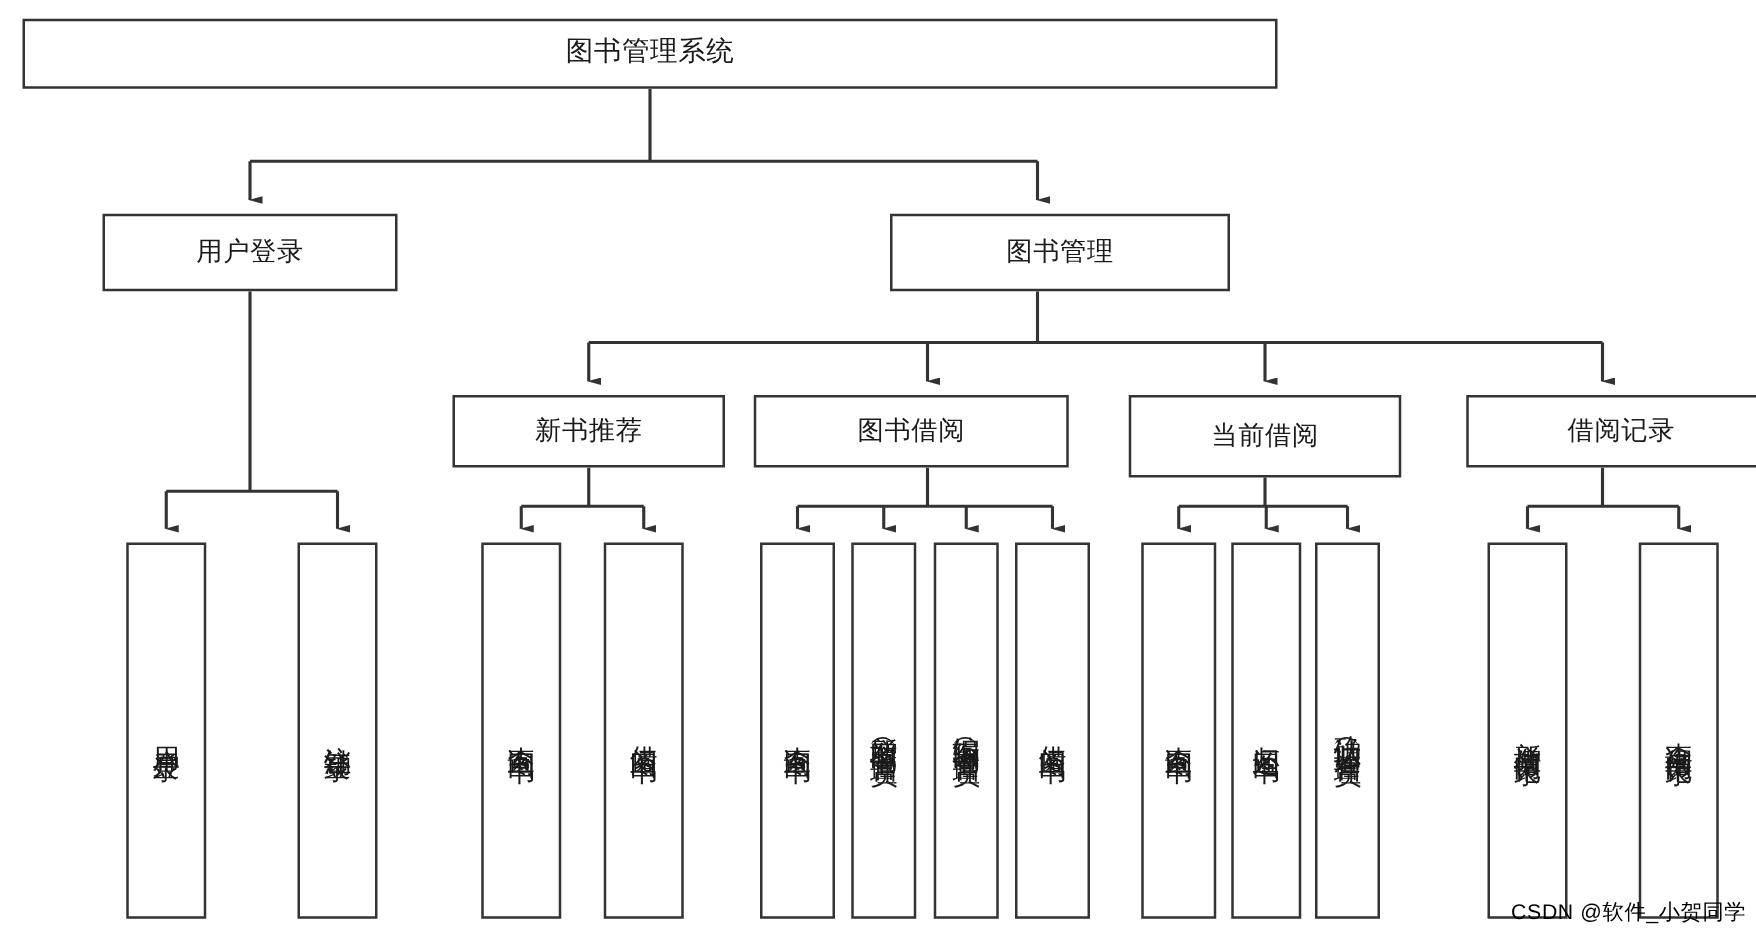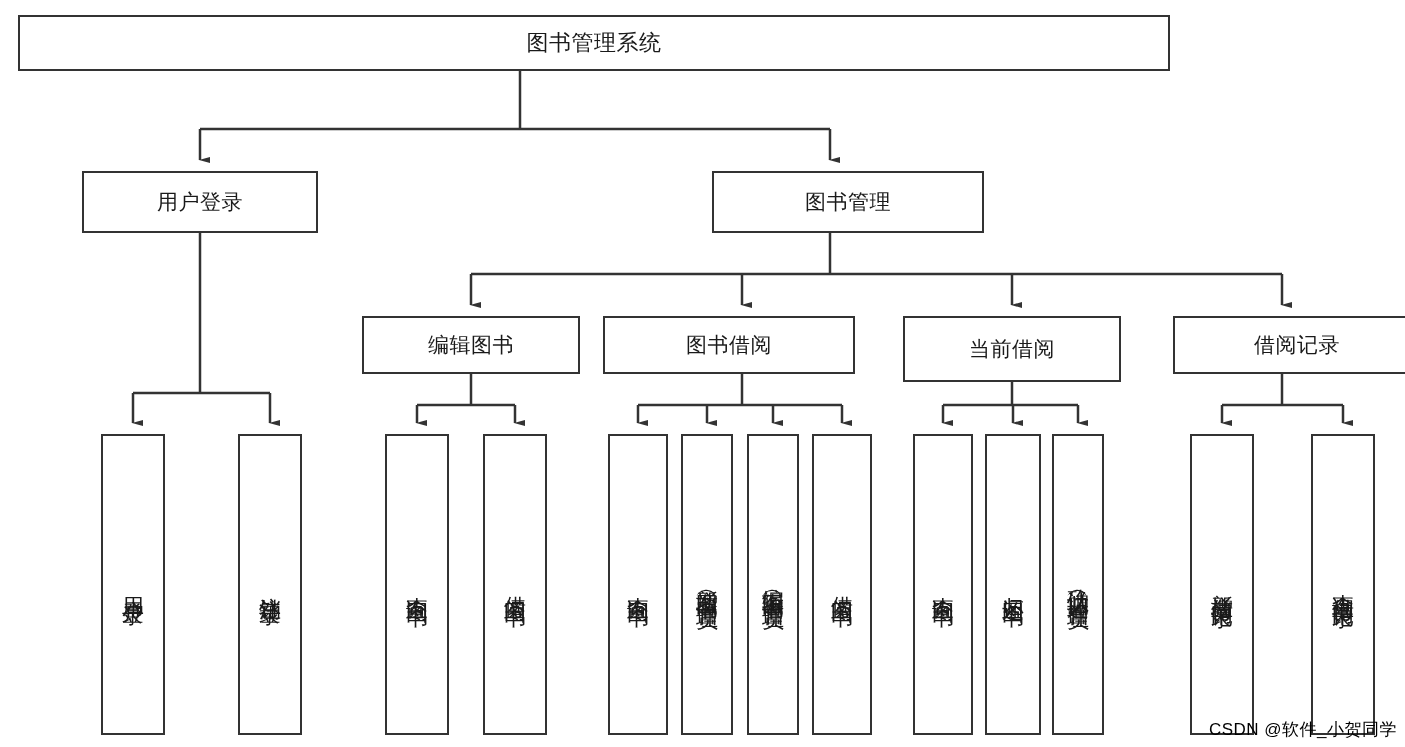--- a/index.html
+++ b/index.html
@@ -111,31 +111,31 @@
         <path d="M 1013 405 L 1013 423" stroke="#333333" stroke-width="2.5" fill="none" marker-end="url(#arrowhead)"></path>
         <path d="M 1078 405 L 1078 423" stroke="#333333" stroke-width="2.5" fill="none" marker-end="url(#arrowhead)"></path>
         <path d="M 1282 374 L 1282 405" stroke="#333333" stroke-width="2.5" fill="none"></path>
         <path d="M 1222 405 L 1343 405" stroke="#333333" stroke-width="2.5" fill="none"></path>
         <path d="M 1222 405 L 1222 423" stroke="#333333" stroke-width="2.5" fill="none" marker-end="url(#arrowhead)"></path>
         <path d="M 1343 405 L 1343 423" stroke="#333333" stroke-width="2.5" fill="none" marker-end="url(#arrowhead)"></path>
       </g>
   </svg>
 
   <div id="nodes">
-      <div class="node horiz root" style="left: 18px; top: 15px; width: 1152px; height: 56px;">
+      <div class="node horiz root" style="left: 18px; top: 15px; width: 1004px; height: 56px; font-family: Liberation Mono, monospace;">
         <span class="label">图书管理系统</span>
       </div>
       <div class="node horiz" style="left: 82px; top: 171px; width: 236px; height: 62px;">
         <span class="label">用户登录</span>
       </div>
       <div class="node horiz" style="left: 712px; top: 171px; width: 272px; height: 62px;">
         <span class="label">图书管理</span>
       </div>
       <div class="node horiz" style="left: 362px; top: 316px; width: 218px; height: 58px;">
-        <span class="label">编辑图书</span>
+        <span class="label">新书推荐</span>
       </div>
       <div class="node horiz" style="left: 603px; top: 316px; width: 252px; height: 58px;">
         <span class="label">图书借阅</span>
       </div>
       <div class="node horiz" style="left: 903px; top: 316px; width: 218px; height: 66px;">
         <span class="label">当前借阅</span>
       </div>
       <div class="node horiz" style="left: 1173px; top: 316px; width: 248px; height: 58px;">
         <span class="label">借阅记录</span>
       </div>

